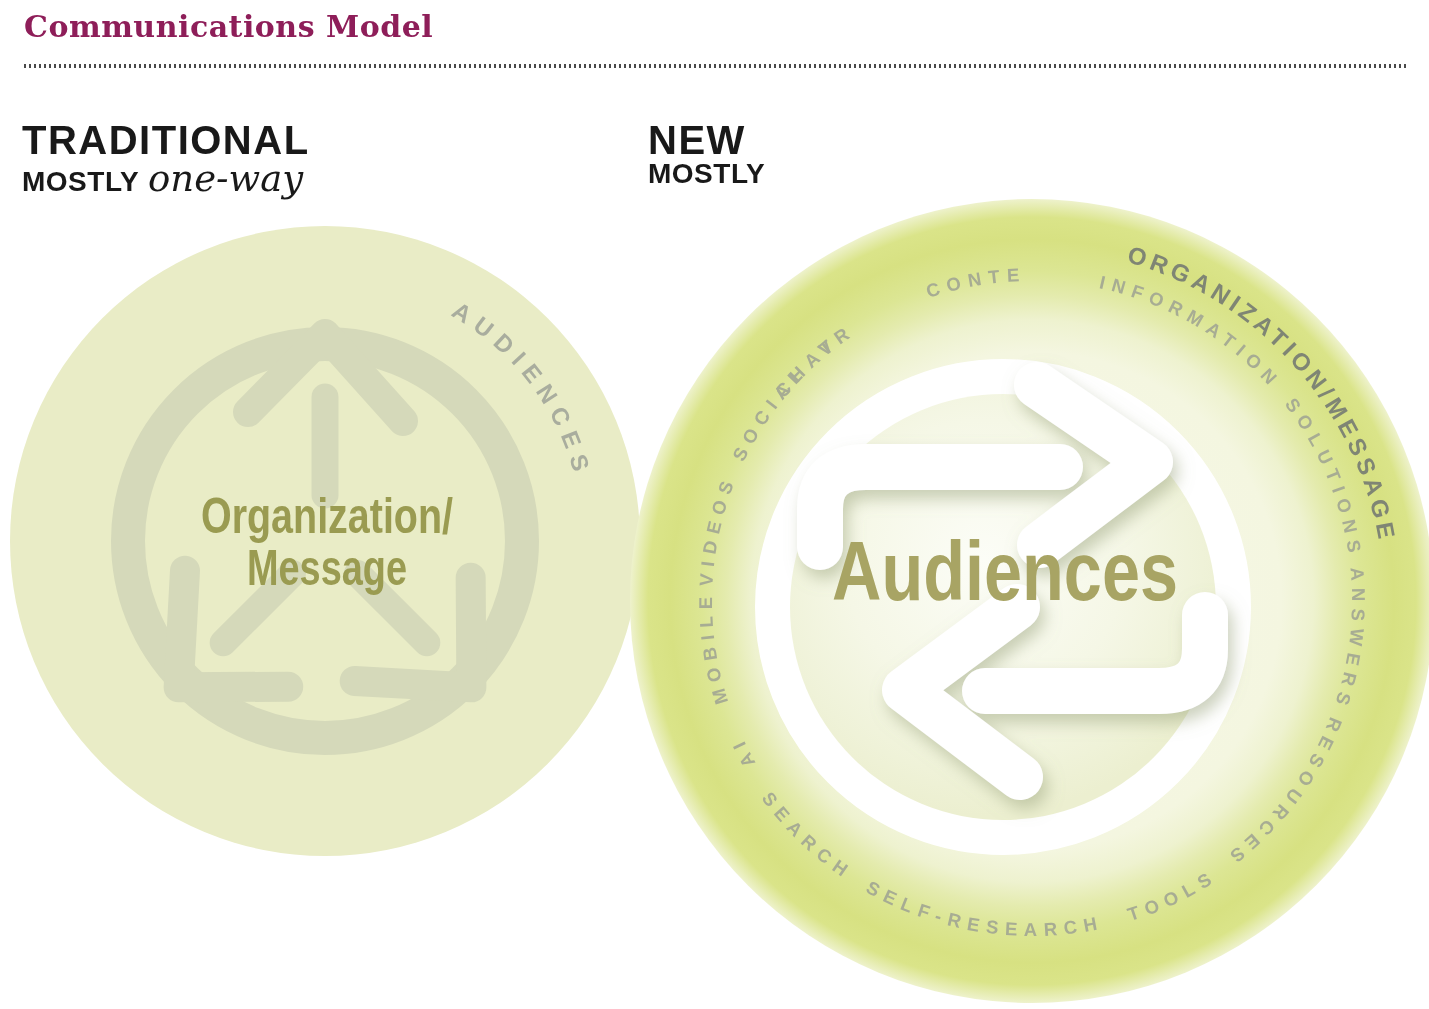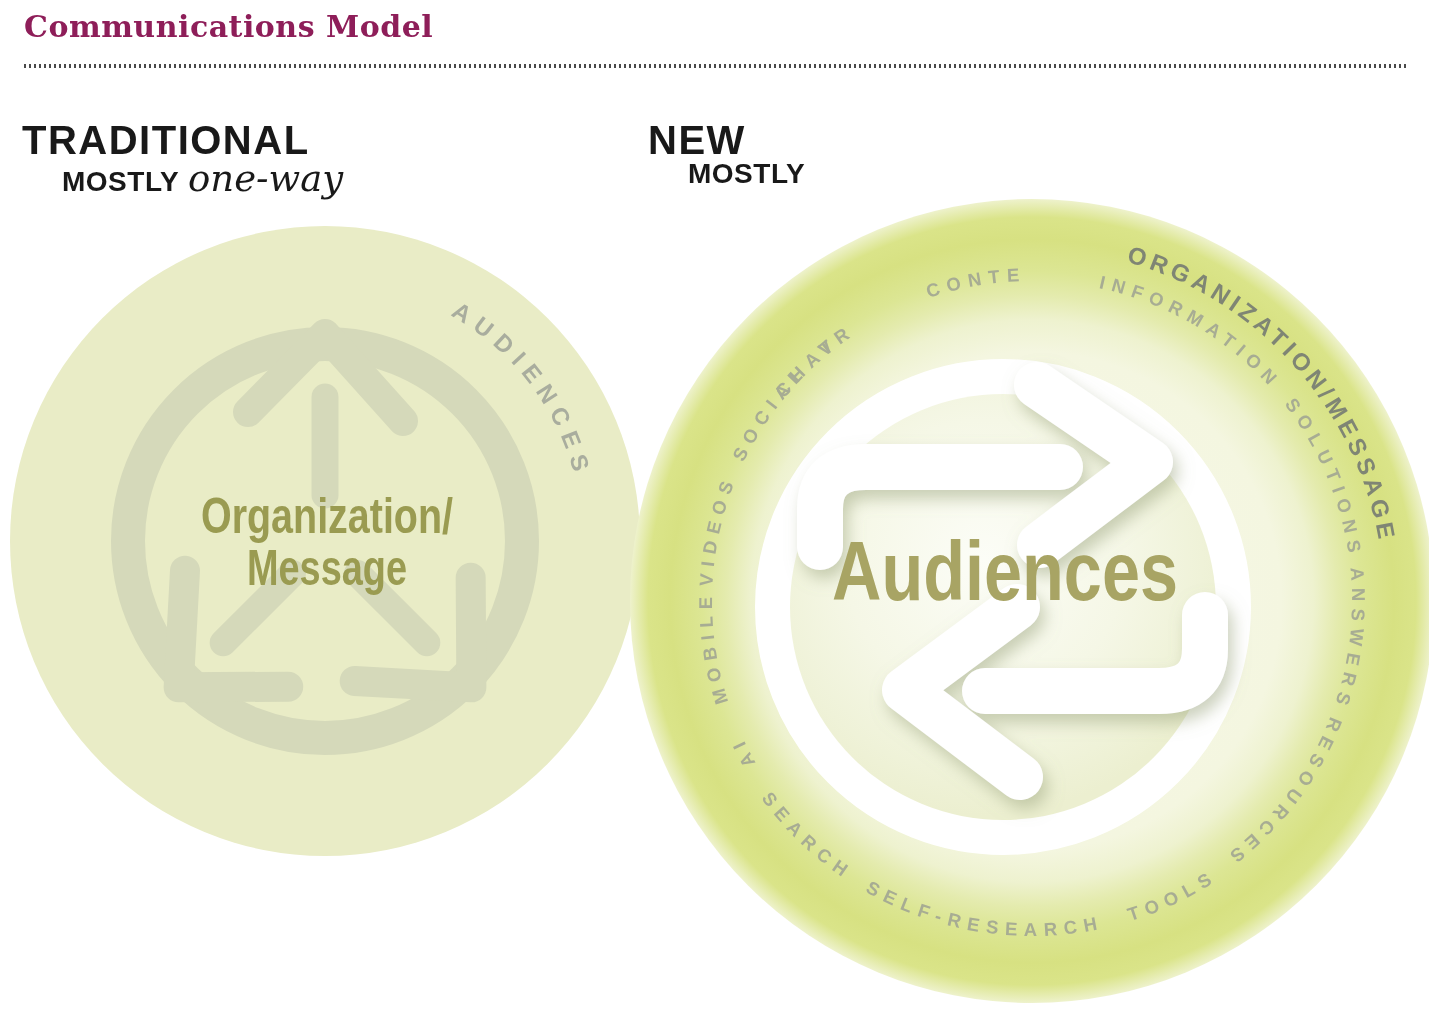--- a/index.html
+++ b/index.html
@@ -5,21 +5,21 @@
   html,body{margin:0;padding:0;background:#ffffff;width:1429px;height:1009px;overflow:hidden;
             font-family:"Liberation Sans",sans-serif;-webkit-font-smoothing:antialiased;}
   .stage{position:absolute;inset:0;width:1429px;height:1009px;}
   .page-title{position:absolute;left:24px;top:12px;line-height:1;
               font-family:"DejaVu Serif",serif;font-weight:700;font-size:30px;
               letter-spacing:.5px;color:#8e1e59;white-space:nowrap;}
   .dotted-rule{position:absolute;left:24px;top:64px;width:1382px;height:4px;
                background:repeating-linear-gradient(90deg,#4a4a4a 0 2px,transparent 2px 5px);}
   .col-head{position:absolute;line-height:1;color:#191919;white-space:nowrap;}
   .col-head .big{font-weight:800;font-size:40px;letter-spacing:1.5px;}
-  .subhead{position:absolute;display:flex;align-items:baseline;gap:9px;color:#191919;white-space:nowrap;margin-left:40px;}
+  .subhead{position:absolute;display:flex;align-items:baseline;gap:9px;color:#191919;white-space:nowrap;}
   .subhead .mostly{font-weight:700;font-size:28px;letter-spacing:.5px;line-height:1;}
   .subhead .styleword{font-family:"DejaVu Serif",serif;font-style:italic;font-size:37px;line-height:1;}
   .t-head{left:22px;top:120px;}
   .t-sub{left:22px;top:160px;}
   .n-head{left:648px;top:120px;text-align:right;}
   .n-sub{left:648px;top:160px;}
   svg{position:absolute;left:0;top:0;}
   .rimWord{font:700 18.5px "Liberation Sans",sans-serif;letter-spacing:7px;fill:#a7ac93;}
   .rimPrimary{font:700 24px "Liberation Sans",sans-serif;letter-spacing:4.5px;fill:#7f8574;}
   .leftRim{font:700 24px "Liberation Sans",sans-serif;letter-spacing:8px;fill:#a9ad9e;}

